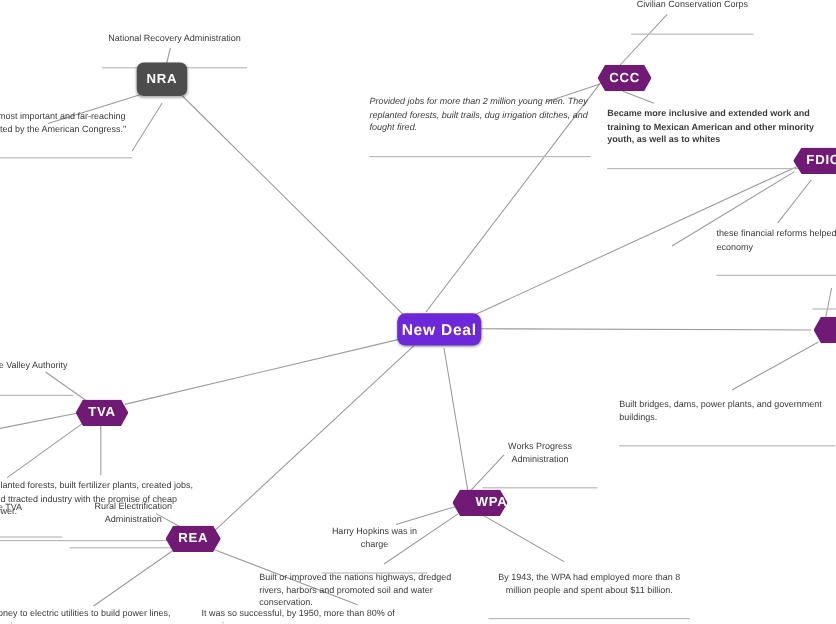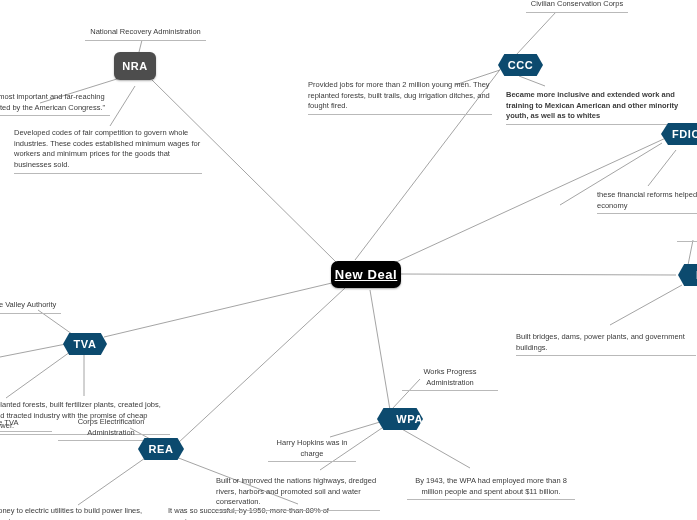--- a/index.html
+++ b/index.html
@@ -30,46 +30,45 @@
     align-items: center;
     justify-content: center;
     color: #ffffff;
     font-weight: bold;
     letter-spacing: 0.6px;
     white-space: nowrap;
     box-sizing: border-box;
     z-index: 5;
   }
   .node-root {
-    background: #000000;
+    background: #6d28d9;
     border-radius: 7px;
     font-size: 13px;
     box-shadow: 0 1px 2px rgba(0,0,0,0.35);
-    text-decoration: underline;
   }
   .node-rect {
     background: #4d4d4d;
     border-radius: 6px;
     font-size: 11px;
     box-shadow: 0 1px 2px rgba(0,0,0,0.30);
   }
   .node-hex {
-    background: #0c4a6e;
+    background: #701a75;
     font-size: 11px;
     clip-path: polygon(14% 0%, 86% 0%, 100% 50%, 86% 100%, 14% 100%, 0% 50%);
     filter: drop-shadow(0 1px 1px rgba(0,0,0,0.35));
   }
   
   .leaf {
     position: absolute;
     font-size: 7.5px;
     line-height: 1.42;
     color: #3b3b3b;
     border-bottom: 1.3px solid #b9b9b9;
-    padding-bottom: 2px;
+    padding-bottom: 18px;
     box-sizing: border-box;
     z-index: 3;
   }
   .leaf.center {
     text-align: center;
   }
 </style>
 </head>
 <body>
 
@@ -125,27 +124,26 @@
   <div class="node node-root" style="left:331px; top:261px; width:70px; height:27px;">
     <span>New Deal</span>
   </div>
 
   <div class="node node-rect" style="left:114px; top:52px; width:42px; height:28px;">
     <span>NRA</span>
   </div>
   <div class="leaf center" style="left:85px; top:27px; width:121px;">National Recovery Administration</div>
   <div class="leaf" style="left:-8px; top:92px; width:118px; white-space:pre-line;">e most important and far-reaching
 acted by the American Congress."</div>
-  <div class="leaf" style="left:14px; top:128px; width:188px;">Developed codes of fair competition to govern whole industries. These codes established minimum wages for workers and minimum prices for the goods that businesses sold.</div>
 
   <div class="node node-hex" style="left:498px; top:54px; width:45px; height:22px;">
     <span>CCC</span>
   </div>
   <div class="leaf center" style="left:526px; top:-1px; width:102px;">Civilian Conservation Corps</div>
-  <div class="leaf" style="left:308px; top:80px; width:184px;">Provided jobs for more than 2 million young men. They replanted forests, built trails, dug irrigation ditches, and fought fired.</div>
+  <div class="leaf" style="left:308px; top:80px; width:184px;font-style:italic;">Provided jobs for more than 2 million young men. They replanted forests, built trails, dug irrigation ditches, and fought fired.</div>
   <div class="leaf" style="left:506px; top:90px; width:186px;font-weight:bold;">Became more inclusive and extended work and training to Mexican American and other minority youth, as well as to whites</div>
 
   <div class="node node-hex" style="left:661px; top:123px; width:50px; height:22px;">
     <span>FDIC</span>
   </div>
   <div class="leaf" style="left:597px; top:190px; width:112px; white-space:pre-line;">these financial reforms helped re
 economy</div>
 
   <div class="node node-hex" style="left:678px; top:264px; width:44px; height:22px;">
     <span>P</span>
@@ -156,21 +154,21 @@
   <div class="node node-hex" style="left:63px; top:333px; width:44px; height:22px;">
     <span>TVA</span>
   </div>
   <div class="leaf" style="left:-9px; top:300px; width:70px;">see Valley Authority</div>
   <div class="leaf" style="left:-8px; top:400px; width:178px;">eplanted forests, built fertilizer plants, created jobs, and ttracted industry with the promise of cheap power.</div>
   <div class="leaf" style="left:-8px; top:418px; width:60px;">the TVA</div>
 
   <div class="node node-hex" style="left:138px; top:438px; width:46px; height:22px;">
     <span>REA</span>
   </div>
-  <div class="leaf center" style="left:58px; top:417px; width:106px;">Corps Electrification Administration</div>
+  <div class="leaf center" style="left:58px; top:417px; width:106px;">Rural Electrification Administration</div>
   <div class="leaf" style="left:-8px; top:506px; width:170px; white-space:pre-line;">money to electric utilities to build power lines, bringing
 r to isolated rural areas</div>
   <div class="leaf" style="left:168px; top:506px; width:176px; white-space:pre-line;">It was so successful, by 1950, more than 80% of american
 farms had electricity</div>
 
   <div class="node node-hex" style="left:377px; top:408px; width:46px; height:22px;justify-content:flex-end;">
     <span>WPA</span>
   </div>
   <div class="leaf center" style="left:402px; top:367px; width:96px;">Works Progress Administration</div>
   <div class="leaf" style="left:216px; top:476px; width:164px;">Built or improved the nations highways, dredged rivers, harbors and promoted soil and water conservation.</div>

